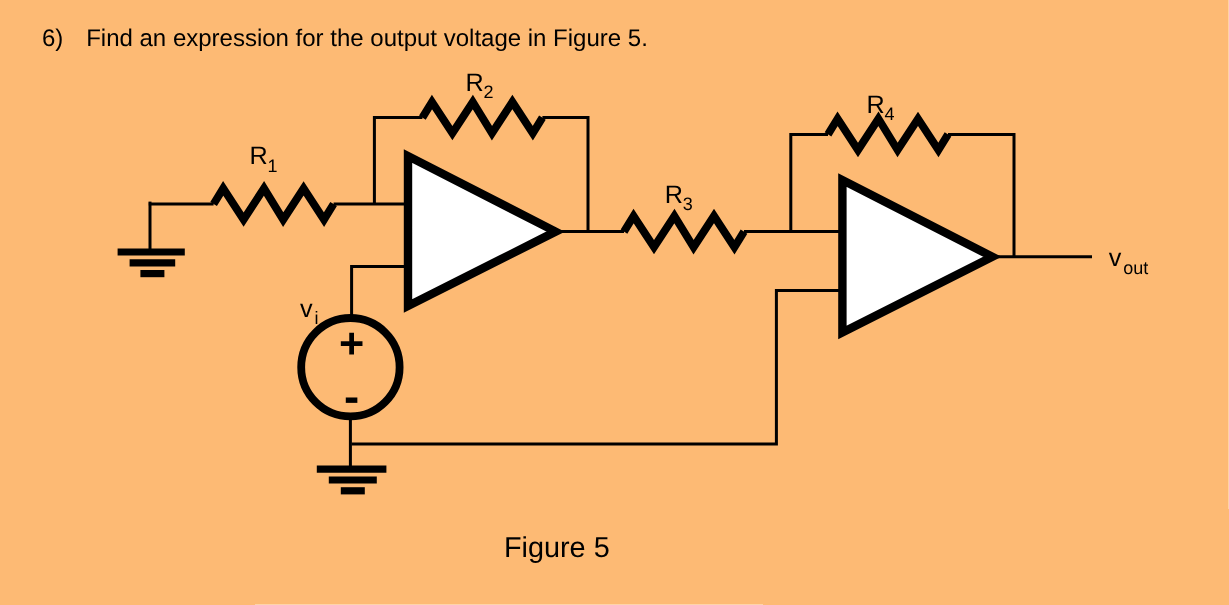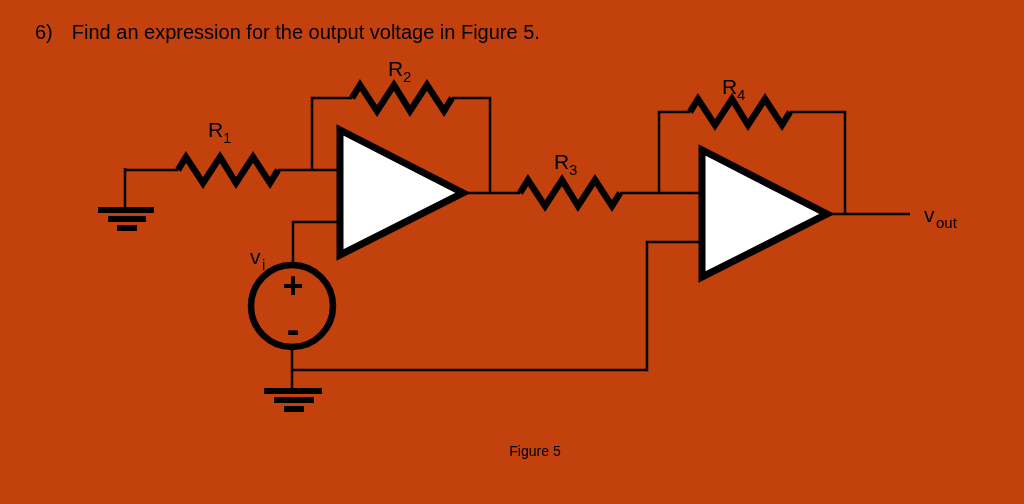--- a/index.html
+++ b/index.html
@@ -4,21 +4,21 @@
 <style>
   html, body {
     margin: 0;
     padding: 0;
     background: #ffffff;
   }
   #canvas {
     position: relative;
     width: 1024px;
     height: 504px;
-    background: #c2410c;
+    background: #fdba74;
     font-family: "Liberation Sans", sans-serif;
     color: #000000;
     overflow: hidden;
   }
   #problem-heading {
     position: absolute;
     left: 35px;
     top: 19px;
     font-size: 20px;
     line-height: 26px;
@@ -31,22 +31,21 @@
   #circuit-svg {
     position: absolute;
     left: 0;
     top: 0;
   }
   #figure-caption {
     position: absolute;
     left: 420px;
     top: 443px;
     width: 230px;
-    text-align: center;
-    font-size: 14px;
+    font-size: 24px;
   }
   .wire {
     stroke: #000000;
     stroke-width: 2.5;
     fill: none;
   }
   .comp {
     stroke: #000000;
     stroke-width: 6.5;
     fill: none;

